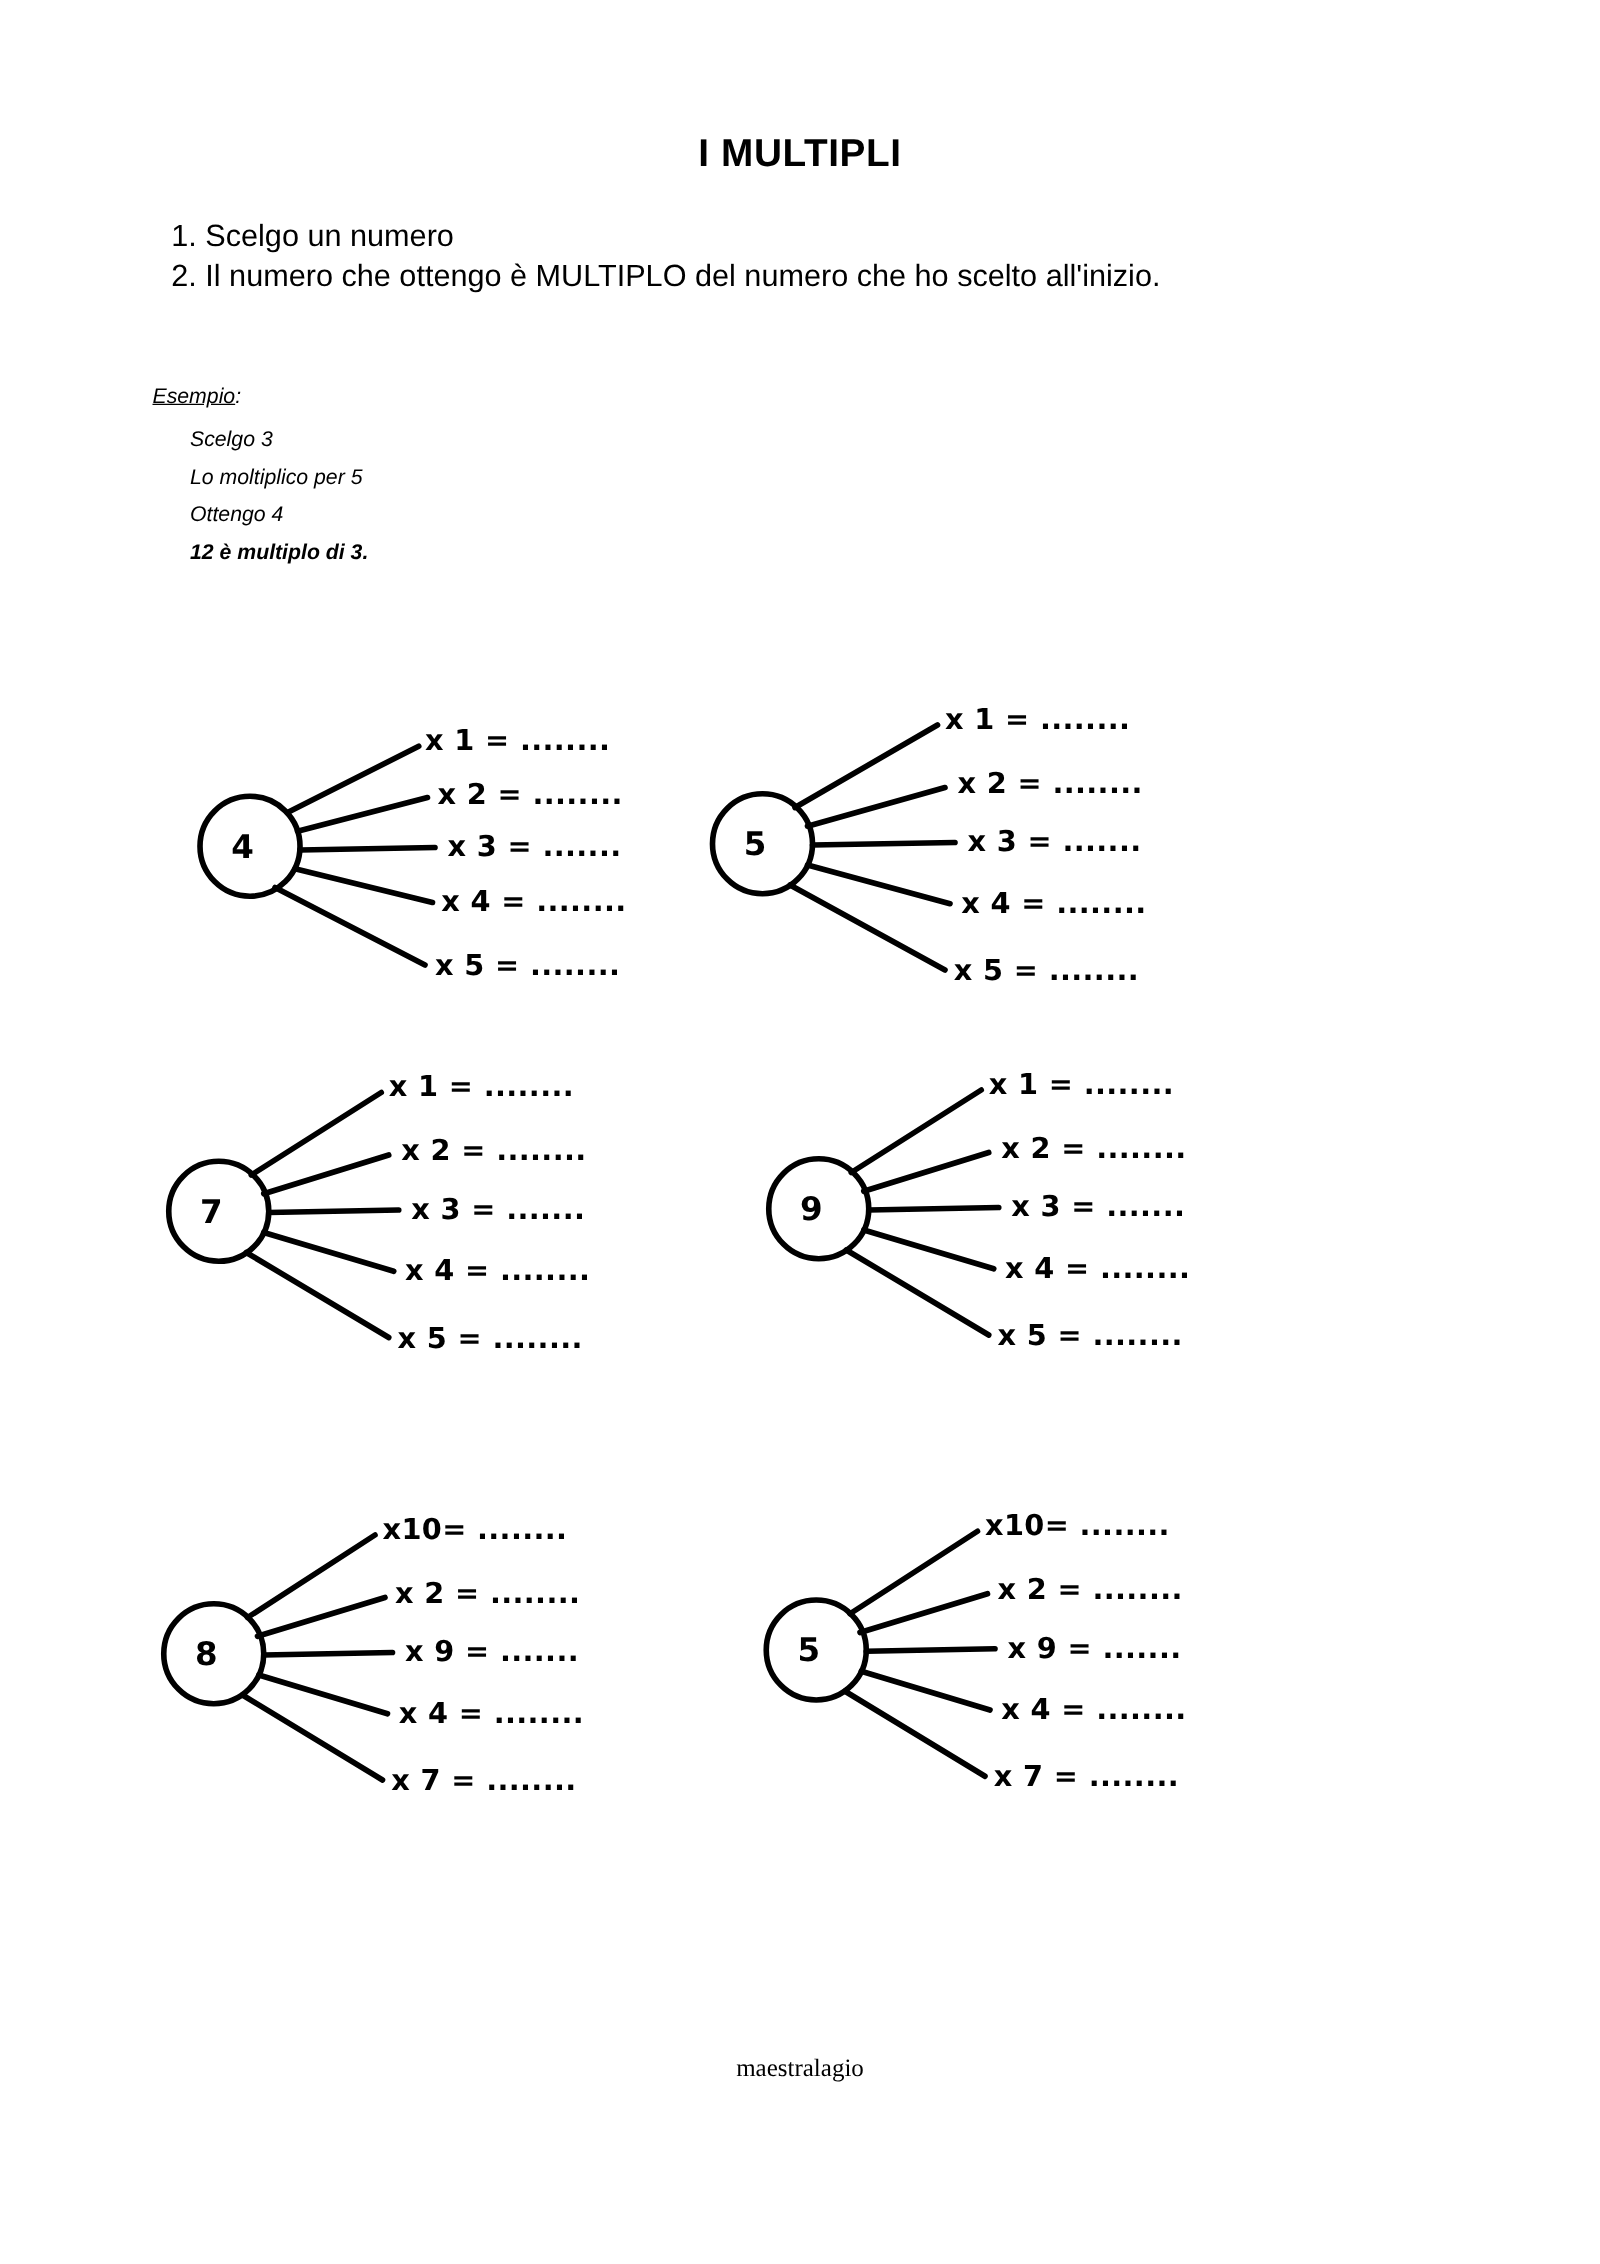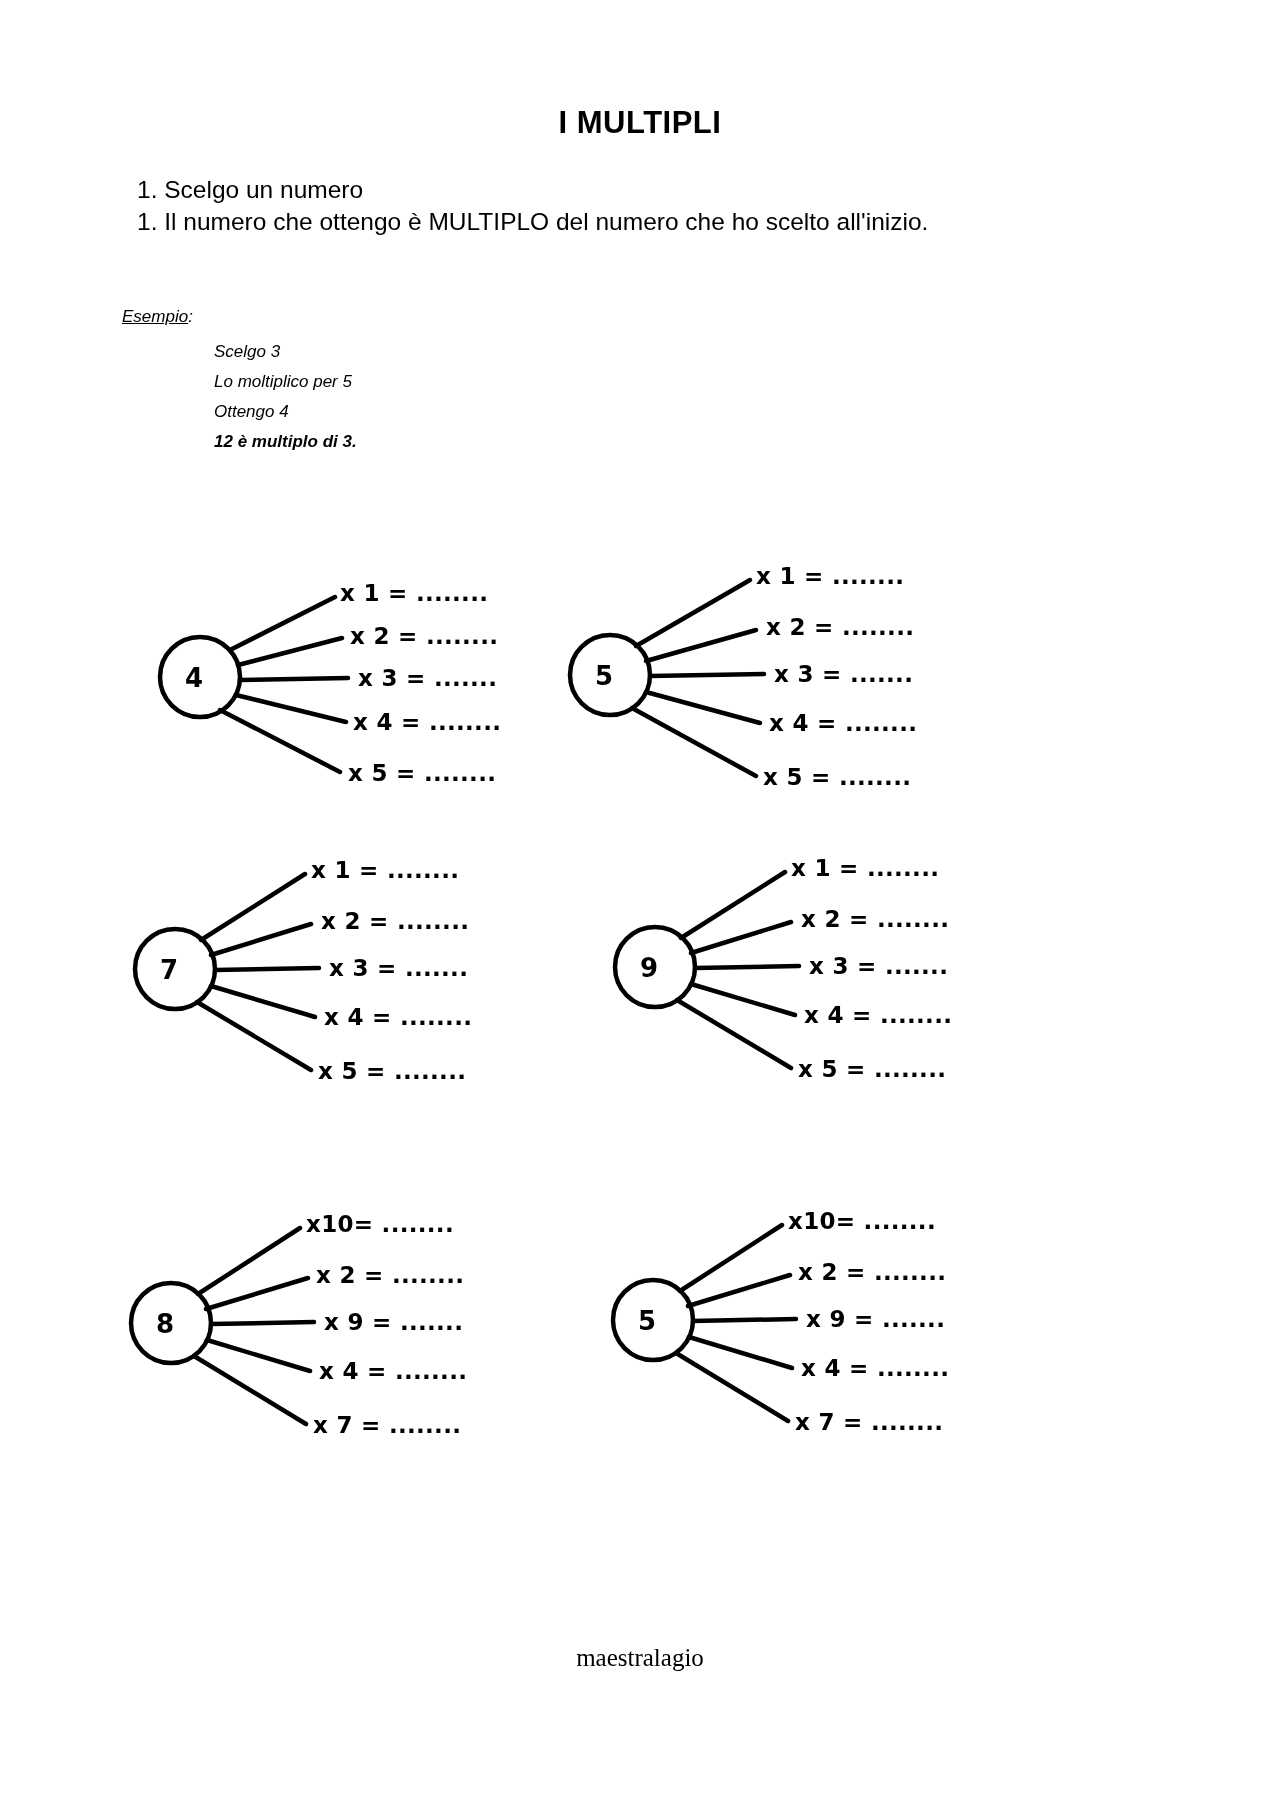--- a/index.html
+++ b/index.html
@@ -35,21 +35,21 @@
   .rules div{white-space:nowrap;margin-left:15px;}
   .example-block{
     position:absolute;
     top:302px;left:122px;
     font-size:17px;
     line-height:29.5px;
     font-style:italic;
   }
   .example-head{margin-bottom:5px;}
   .example-head .u{text-decoration:underline;}
-  .example-lines{margin-left:92px;}
+  .example-lines{margin-left:30px;}
   .example-lines div{line-height:30px;}
   .example-lines .bold{font-weight:bold;}
   .prompt{
     position:absolute;
     top:502px;left:122px;
     font-size:24.5px;
   }
 
   
   .diagram{
@@ -76,34 +76,34 @@
     font-size:23px;
     font-weight:bold;
     font-family:"DejaVu Sans", sans-serif;
     white-space:nowrap;
     letter-spacing:0.3px;
   }
   .footer{
     position:absolute;
     top:1644px;left:0;width:1280px;
     text-align:center;
-    font-size:25px;
+    font-size:20px;
     font-family:"Liberation Serif", serif;
   }
 </style>
 </head>
 <body>
 
 <div class="page">
 
   <div class="title">I MULTIPLI</div>
 
   <div class="rules">
     <div>1. Scelgo un numero</div>
-    <div>1. Il numero che ottengo è MULTIPLO del numero che ho scelto all'inizio.</div>
+    <div>2. Il numero che ottengo è MULTIPLO del numero che ho scelto all'inizio.</div>
   </div>
 
   <div class="example-block">
     <div class="example-head"><span class="u">Esempio</span><span>:</span></div>
     <div class="example-lines">
       <div>Scelgo 3</div>
       <div>Lo moltiplico per 5</div>
       <div>Ottengo 4</div>
       <div class="bold">12 è multiplo di 3.</div>
     </div>

